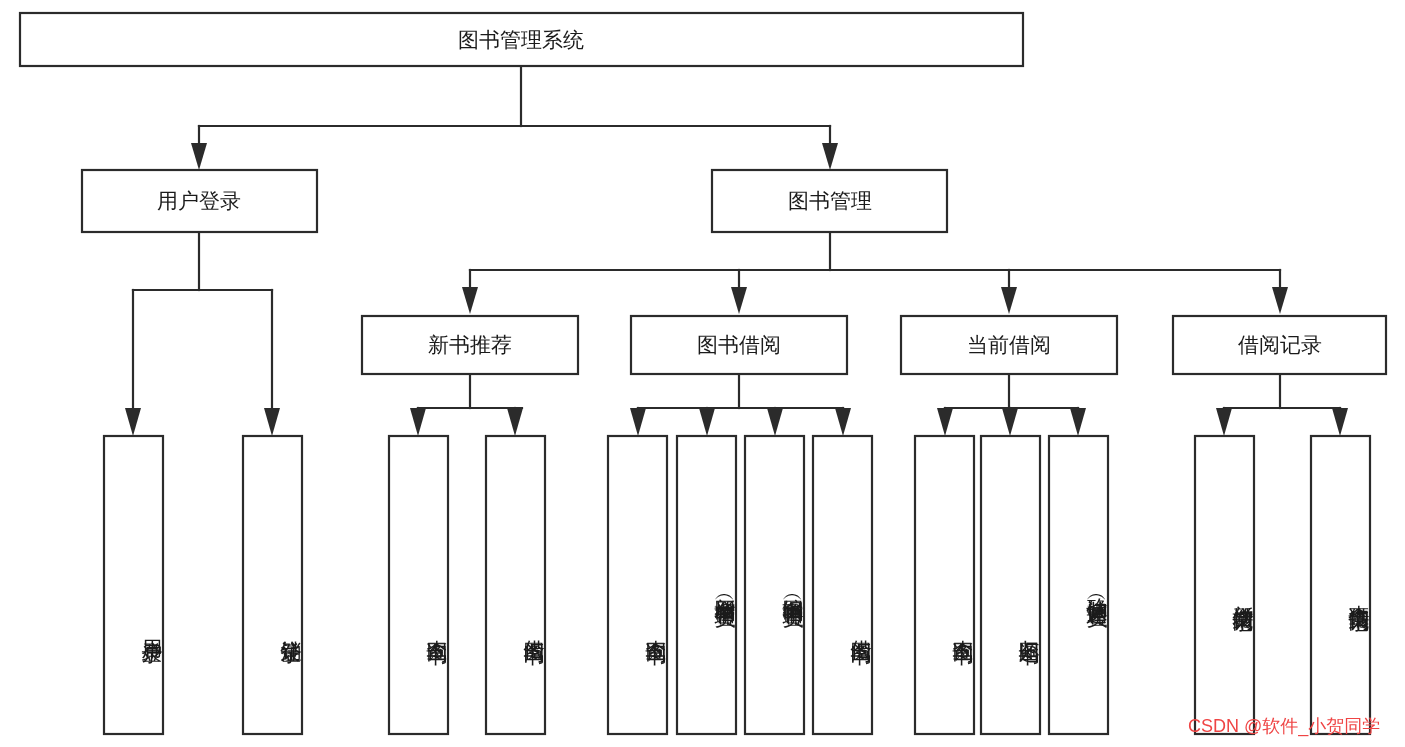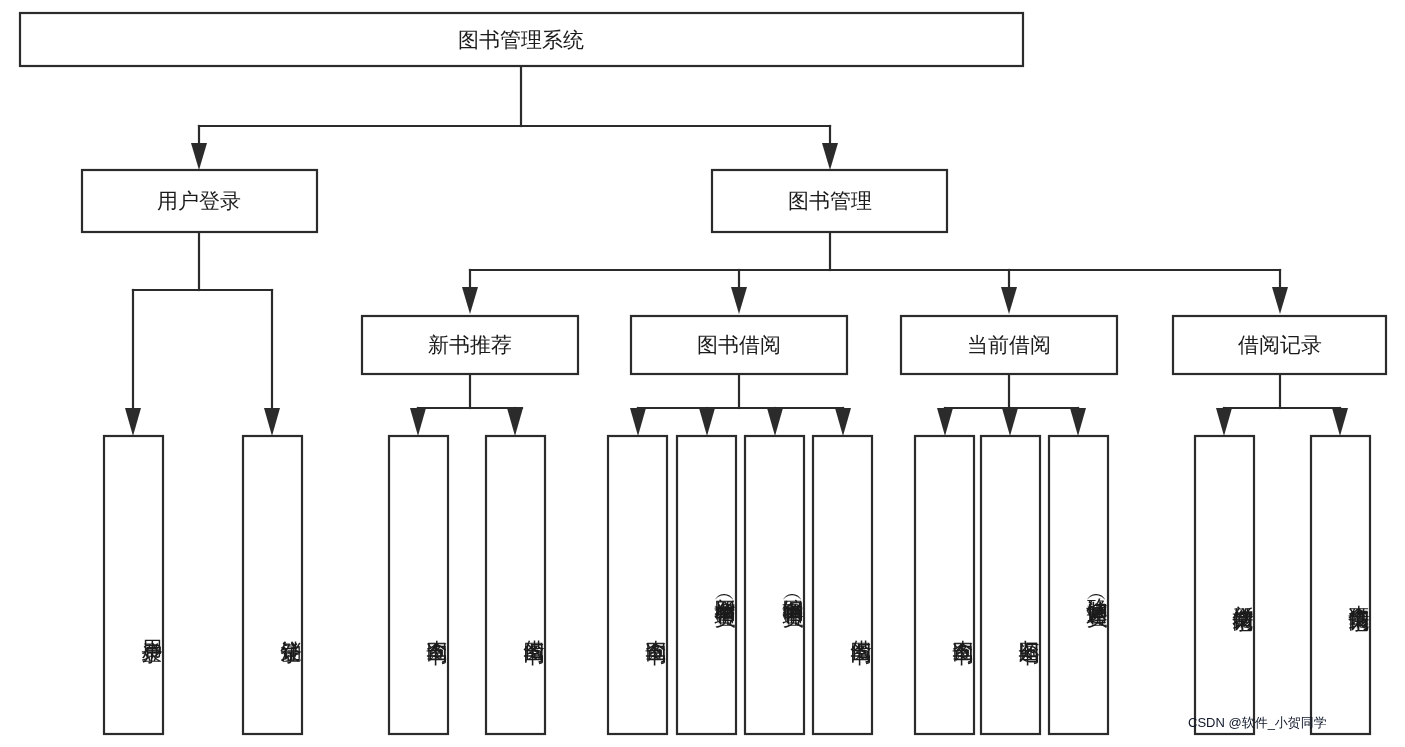--- a/index.html
+++ b/index.html
@@ -66,22 +66,22 @@
     align-items: flex-start;
     justify-content: center;
     pointer-events: none;
     user-select: none;
   }
   .watermark {
     position: absolute;
     left: 1188px;
     top: 714px;
     font-family: "Liberation Sans", "DejaVu Sans", sans-serif;
-    font-size: 13px;
-    color: #0f172a;
+    font-size: 18px;
+    color: #ef4444;
     white-space: nowrap;
     user-select: none;
   }
 </style>
 </head>
 <body>
 
 <div id="diagram-root">
 
   <svg class="diagram-canvas" viewBox="0 0 1405 747" xmlns="http://www.w3.org/2000/svg">

